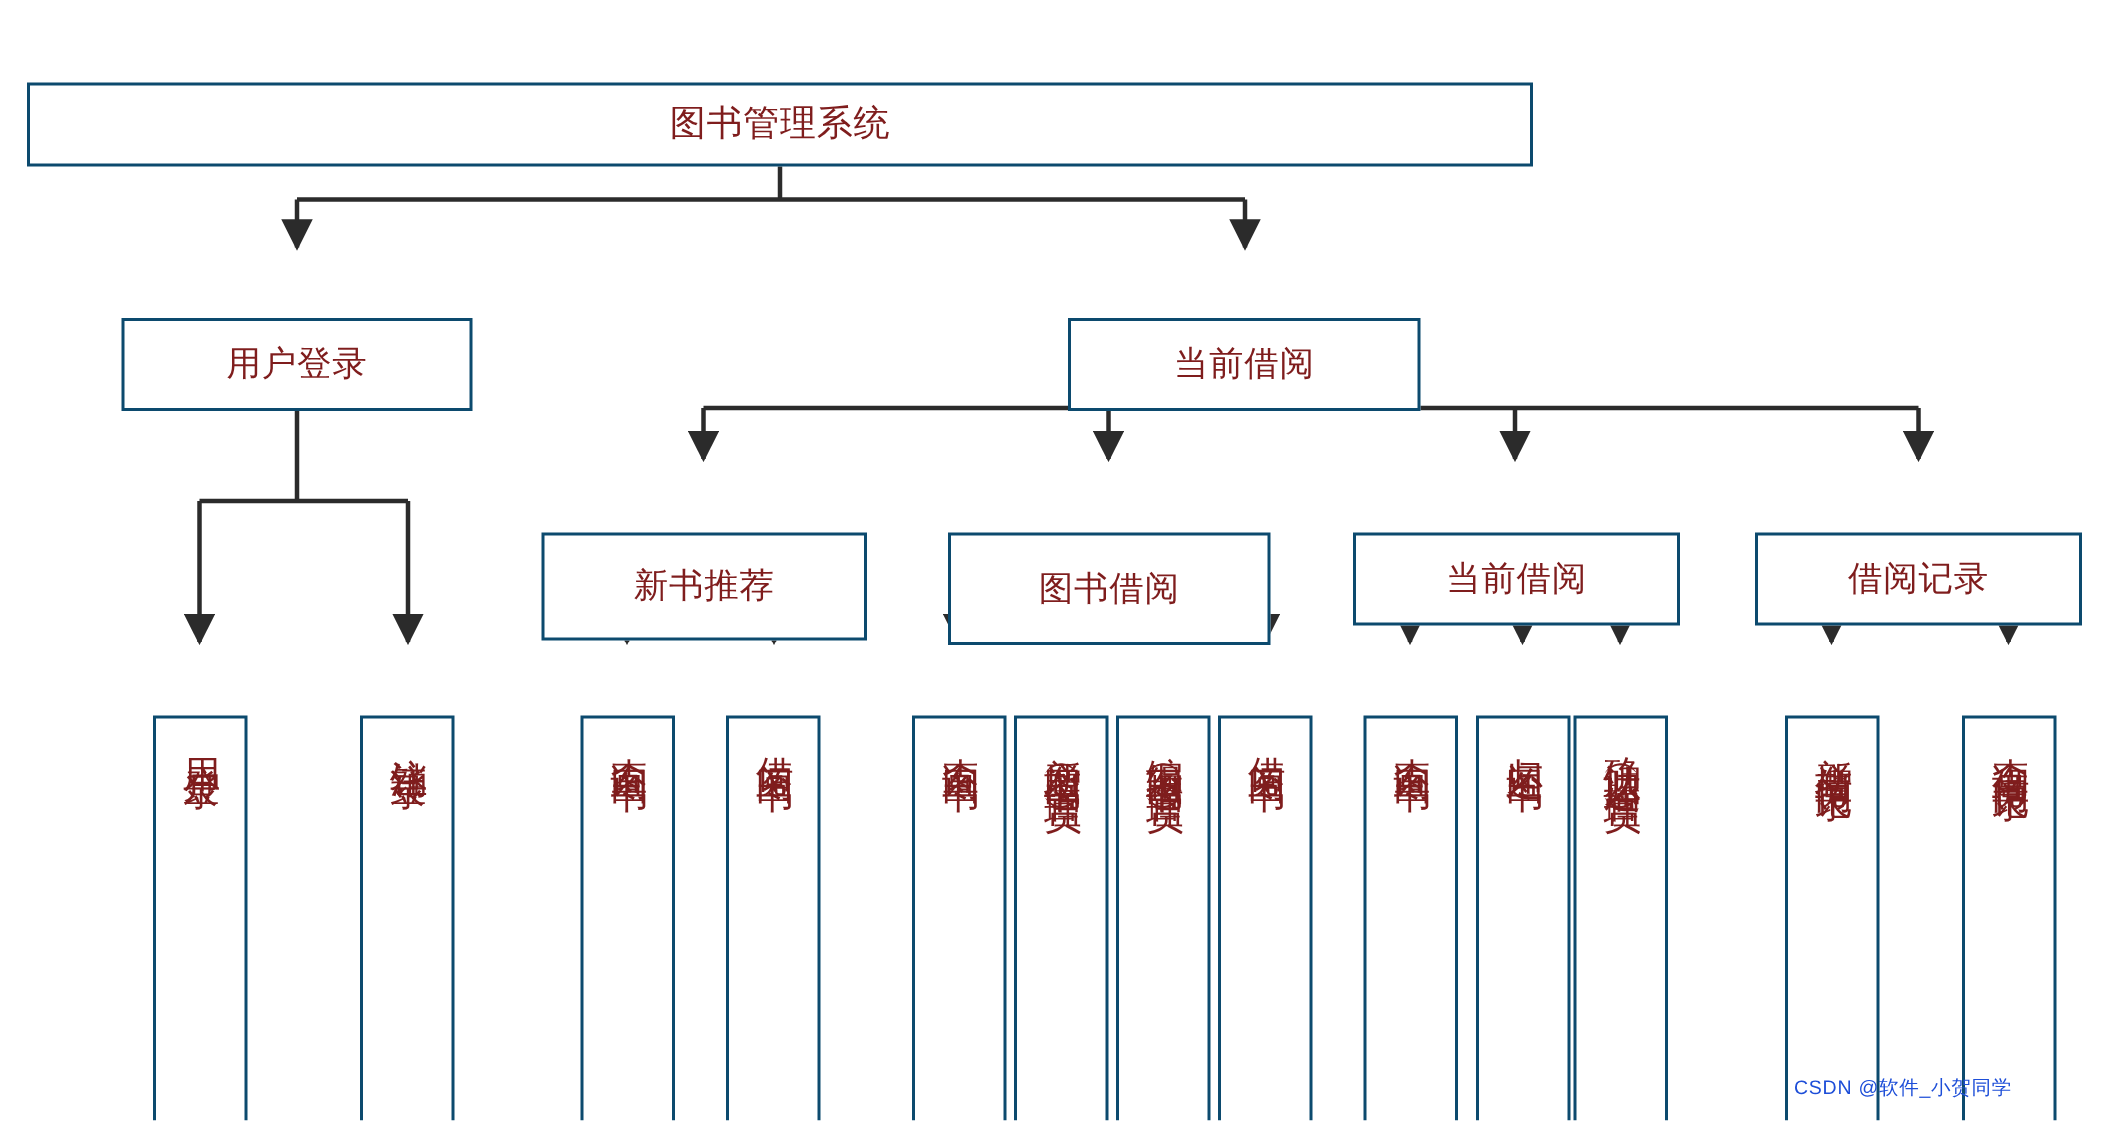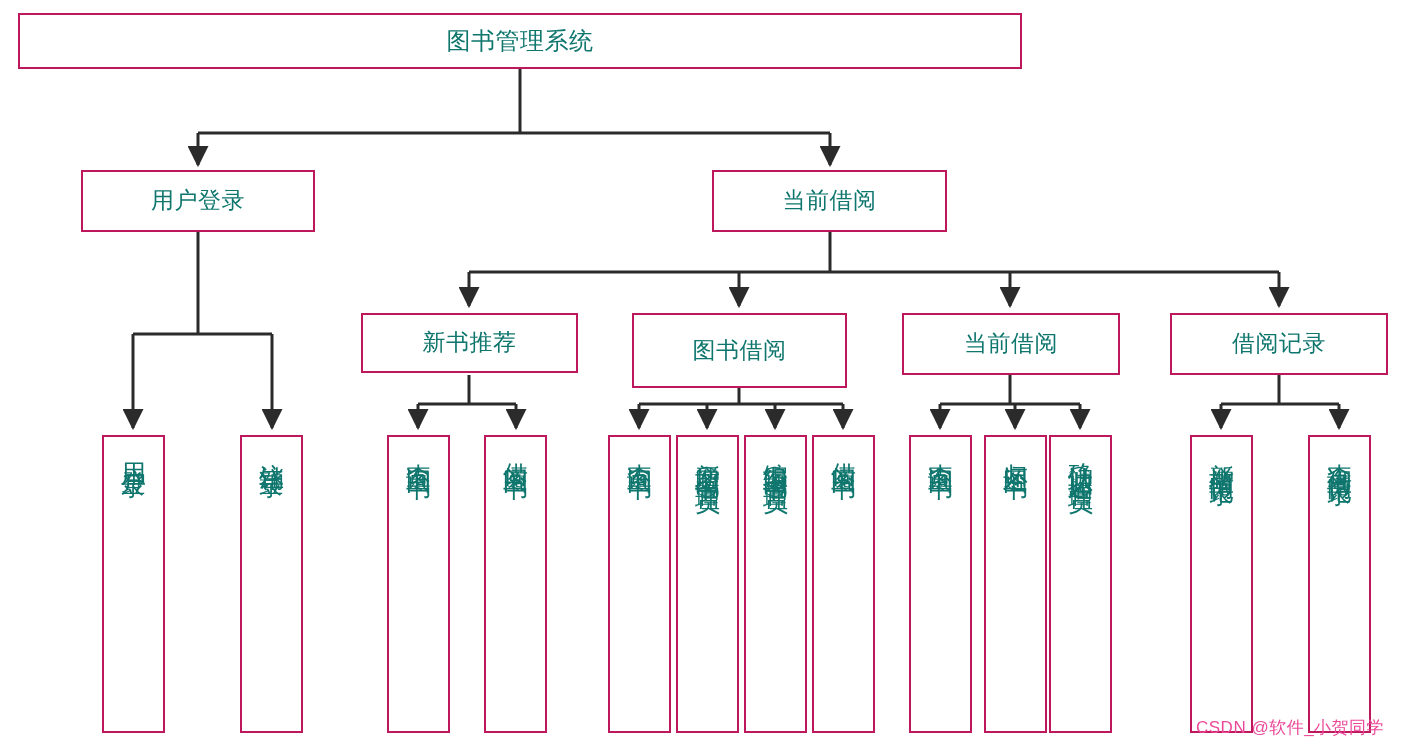--- a/index.html
+++ b/index.html
@@ -20,26 +20,27 @@
   svg.edges {
     position: absolute;
     left: 0;
     top: 0;
     width: 1405px;
     height: 747px;
   }
   .node {
     position: absolute;
     box-sizing: border-box;
-    border: 2px solid #be185d;
+    border: 2px solid #0c4a6e;
     background: #ffffff;
     display: flex;
     align-items: center;
     justify-content: center;
-    color: #0f766e;
+    color: #7f1d1d;
+    margin-top: 42px;
   }
   .node .label {
     display: block;
     text-align: center;
     line-height: 1.18;
     white-space: pre;
   }
   .node.horiz .label {
     font-size: 23px;
     letter-spacing: 0.5px;
@@ -52,22 +53,22 @@
     writing-mode: vertical-rl;
     text-orientation: upright;
     font-size: 25px;
     letter-spacing: 4px;
     line-height: 1;
     white-space: normal;
   }
   #root-node .label { font-size: 24px; }
   .watermark {
     position: absolute;
-    font-size: 17px;
-    color: #ec4899;
+    font-size: 13px;
+    color: #1d4ed8;
     white-space: nowrap;
     letter-spacing: 0.5px;
   }
 </style>
 </head>
 <body>
 
 <div id="diagram-root">
 
   <svg class="edges" viewBox="0 0 1405 747" xmlns="http://www.w3.org/2000/svg">
@@ -124,21 +125,21 @@
     <span class="label">图书管理系统</span>
   </div>
 
   <div class="node horiz" style="left:81px; top:170px; width:234px; height:62px;">
     <span class="label">用户登录</span>
   </div>
   <div class="node horiz" style="left:712px; top:170px; width:235px; height:62px;">
     <span class="label">当前借阅</span>
   </div>
 
-  <div class="node horiz" style="left:361px; top:313px; width:217px; height:60px;">
+  <div class="node horiz" style="left:361px; top:313px; width:217px; height:72px;">
     <span class="label">新书推荐</span>
   </div>
   <div class="node horiz" style="left:632px; top:313px; width:215px; height:75px;">
     <span class="label">图书借阅</span>
   </div>
   <div class="node horiz" style="left:1170px; top:313px; width:218px; height:62px;">
     <span class="label">借阅记录</span>
   </div>
   <div class="node horiz" style="left:902px; top:313px; width:218px; height:62px;">
     <span class="label">当前借阅</span>

